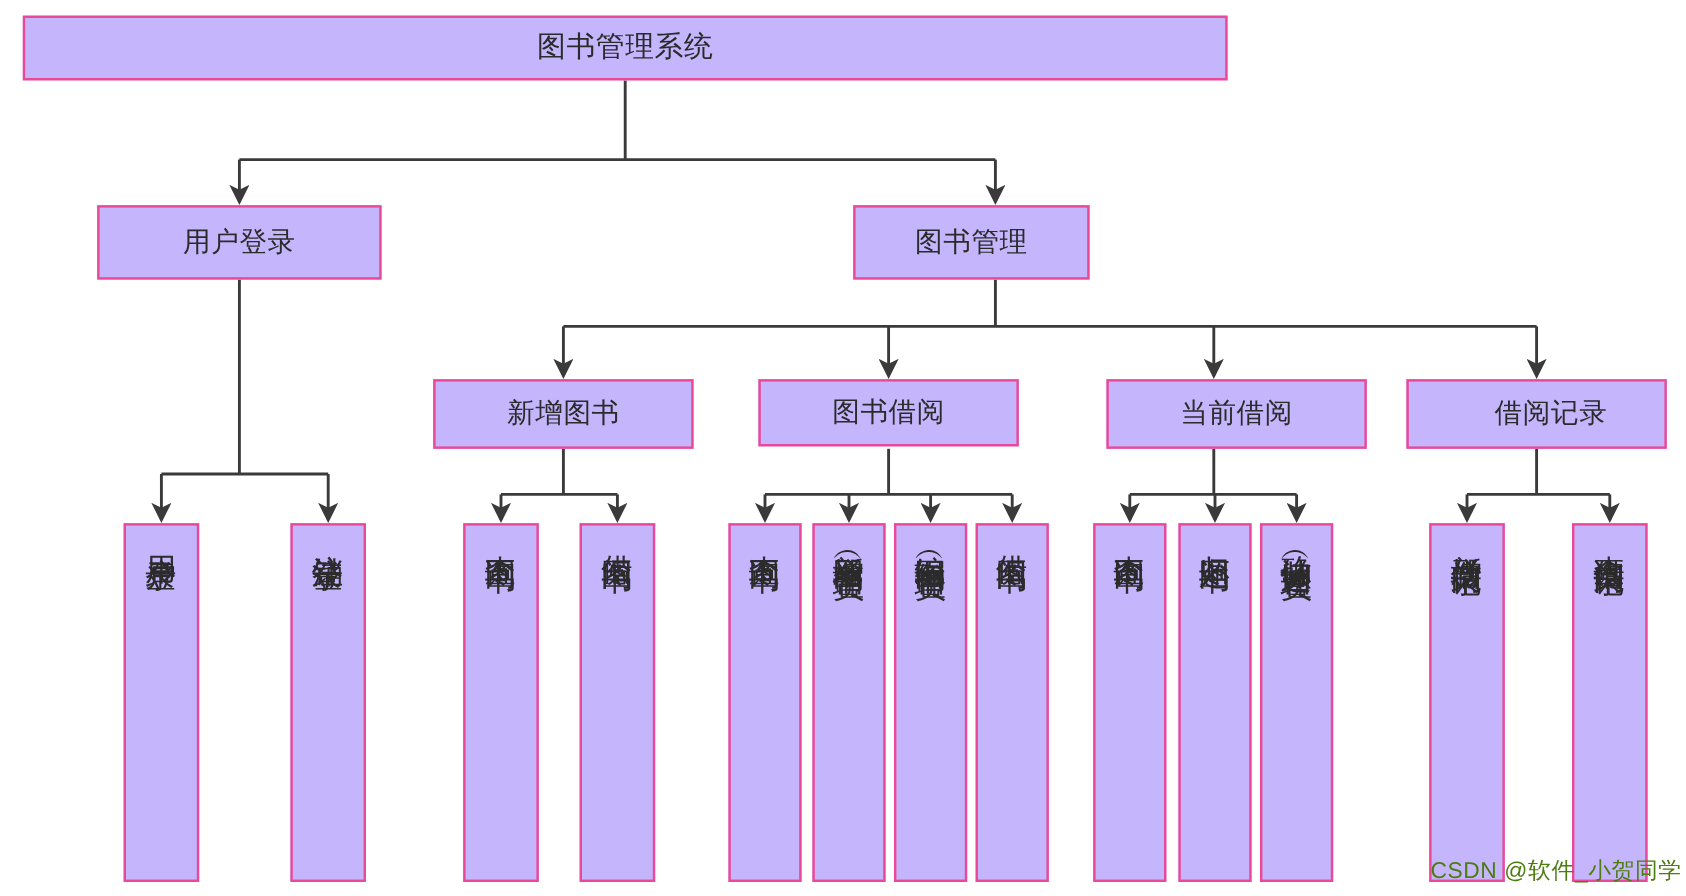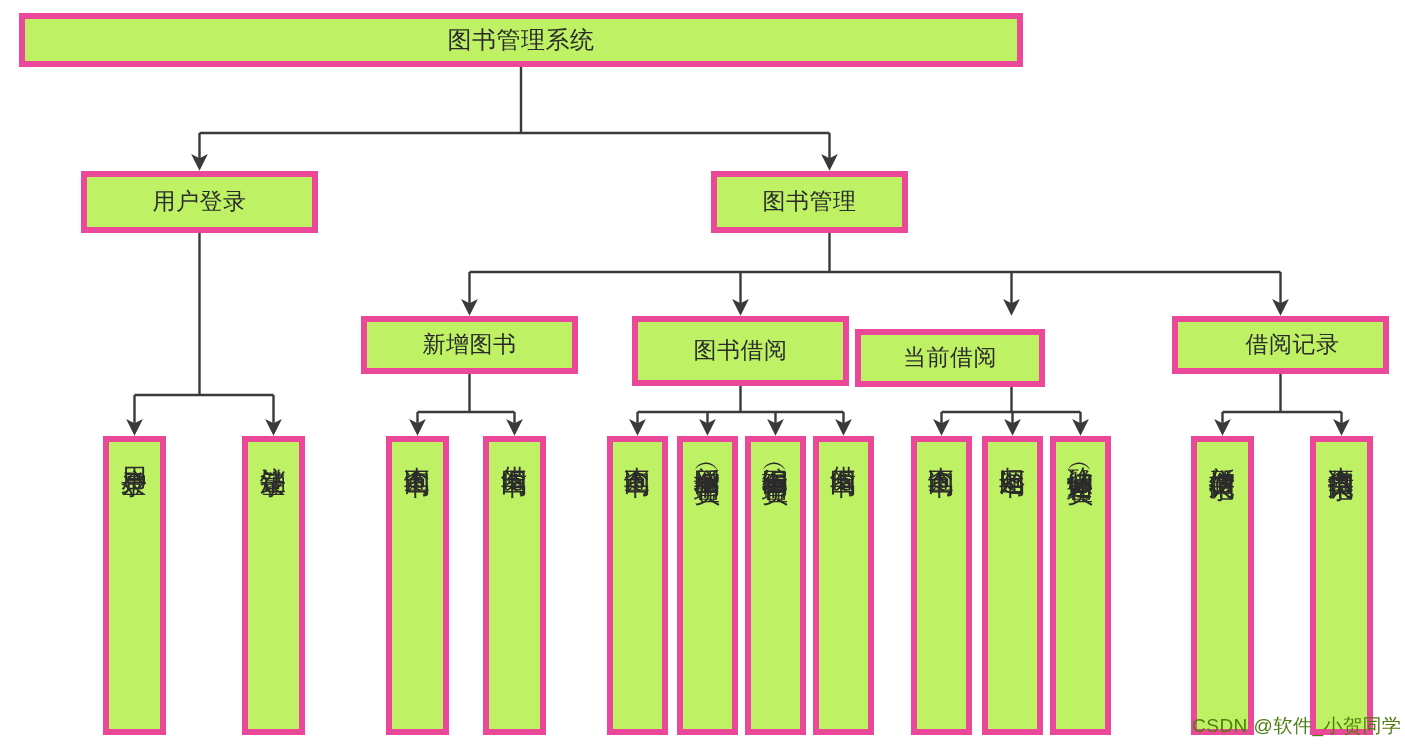--- a/index.html
+++ b/index.html
@@ -21,22 +21,22 @@
     position: absolute;
     left: 0;
     top: 0;
     width: 1405px;
     height: 747px;
     pointer-events: none;
   }
   .node {
     position: absolute;
     box-sizing: border-box;
-    background: #bef264;
-    border: 6px solid #ec4899;
+    background: #c4b5fd;
+    border: 2px solid #ec4899;
     display: flex;
     align-items: center;
     justify-content: center;
     overflow: hidden;
   }
   .node-label {
     color: #2b2b2b;
     text-align: center;
     line-height: 1.12;
     white-space: pre-wrap;
@@ -123,24 +123,24 @@
       </div>
       <div class="node l2 horiz" style="left: 81px; top: 171px; width: 237px; height: 62px;">
         <span class="node-label">用户登录</span>
       </div>
       <div class="node l2 horiz" style="left: 711px; top: 171px; width: 197px; height: 62px;">
         <span class="node-label">图书管理</span>
       </div>
       <div class="node l3 horiz" style="left: 361px; top: 316px; width: 217px; height: 58px;">
         <span class="node-label">新增图书</span>
       </div>
-      <div class="node l3 horiz" style="left: 632px; top: 316px; width: 217px; height: 70px;">
+      <div class="node l3 horiz" style="left: 632px; top: 316px; width: 217px; height: 56px;">
         <span class="node-label">图书借阅</span>
       </div>
-      <div class="node l3 horiz" style="left: 855px; top: 316px; width: 190px; height: 58px; margin-top: 13px;">
+      <div class="node l3 horiz" style="left: 922px; top: 316px; width: 217px; height: 58px;">
         <span class="node-label">当前借阅</span>
       </div>
       <div class="node l3 horiz" style="left: 1172px; top: 316px; width: 217px; height: 58px; padding-left: 24px;">
         <span class="node-label">借阅记录</span>
       </div>
       <div class="node leaf vert" style="left: 103px; top: 436px; width: 63px; height: 299px;">
         <span class="node-label">用户登录</span>
       </div>
       <div class="node leaf vert" style="left: 242px; top: 436px; width: 63px; height: 299px;">
         <span class="node-label">注销登录</span>

